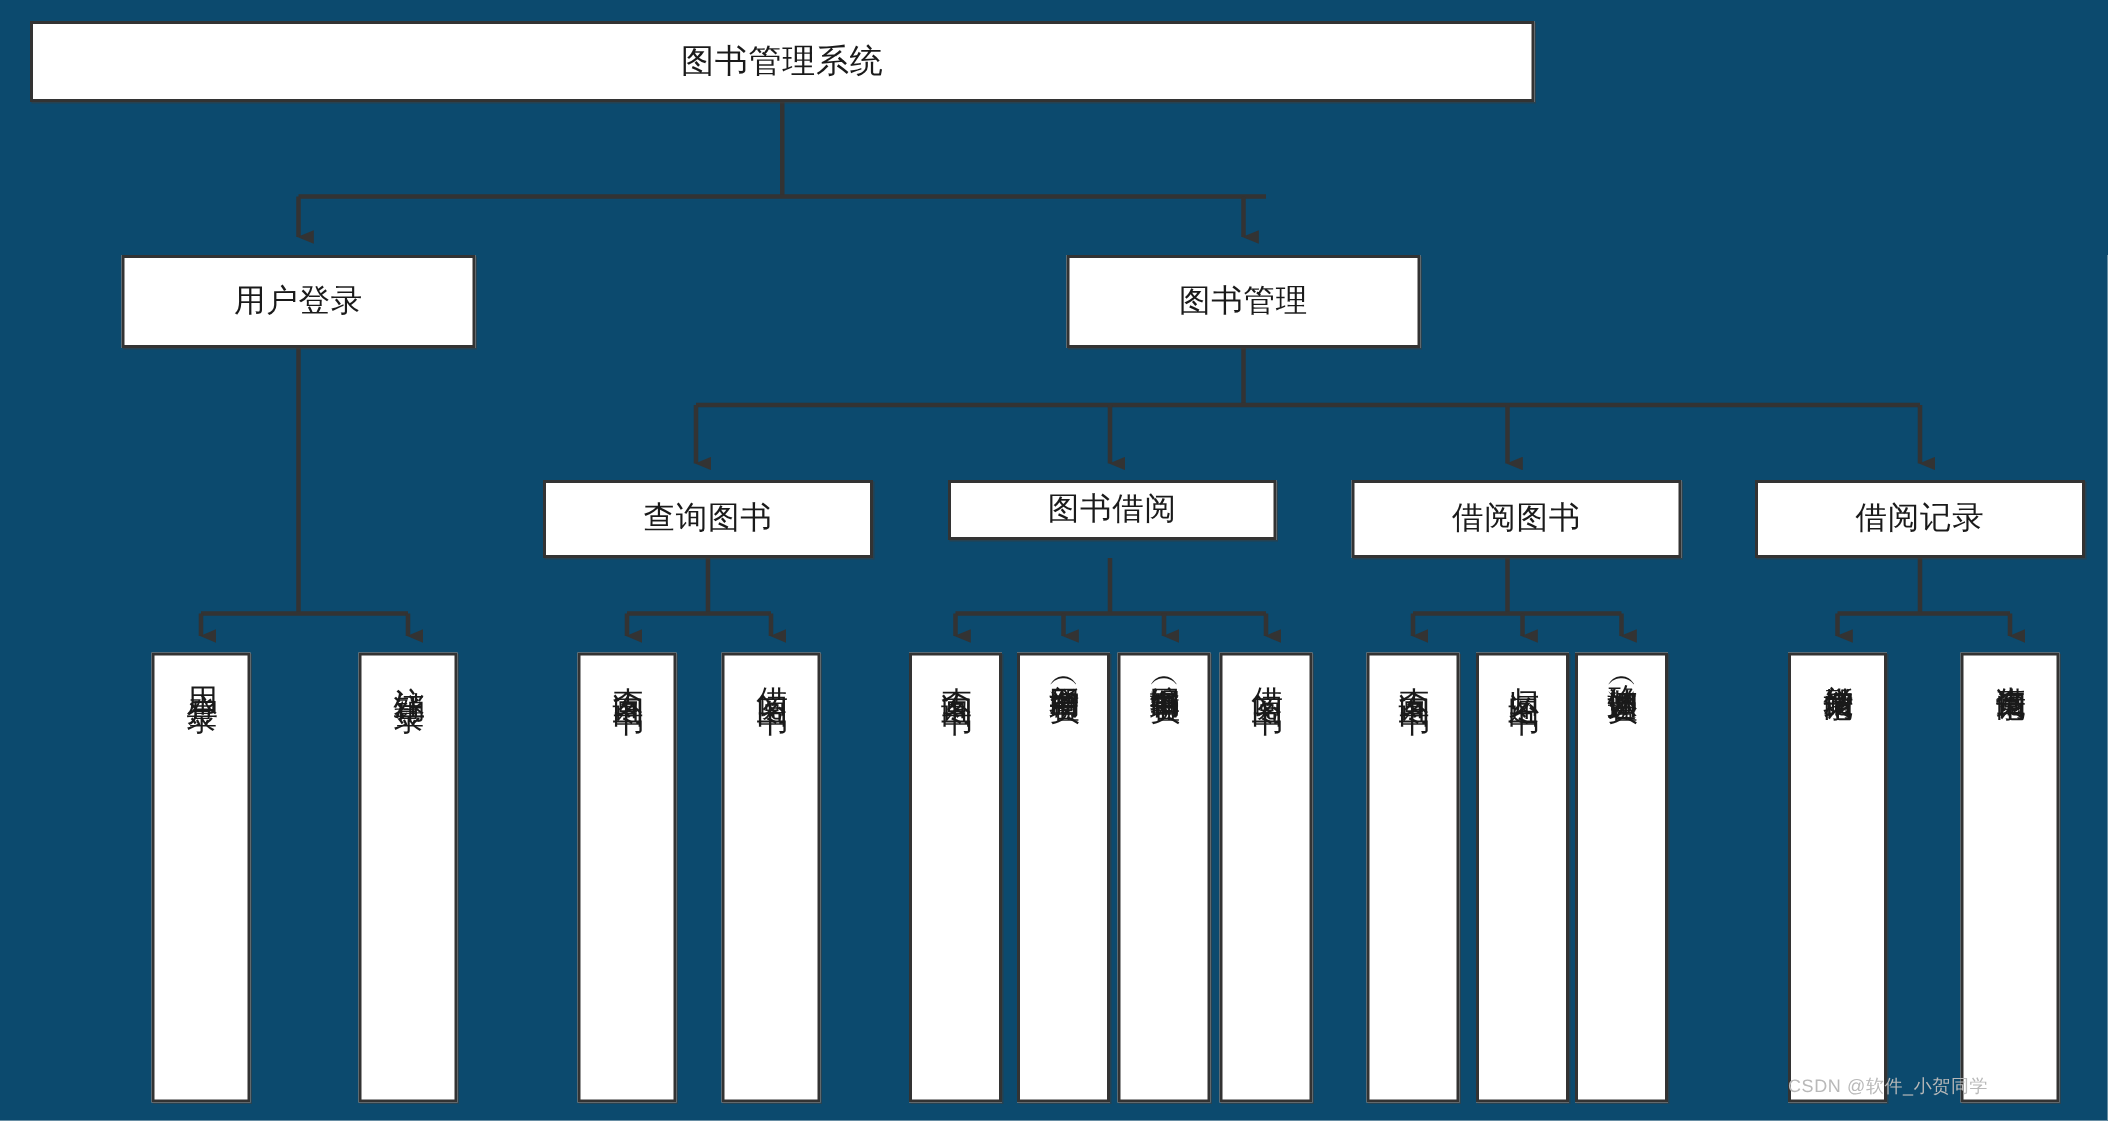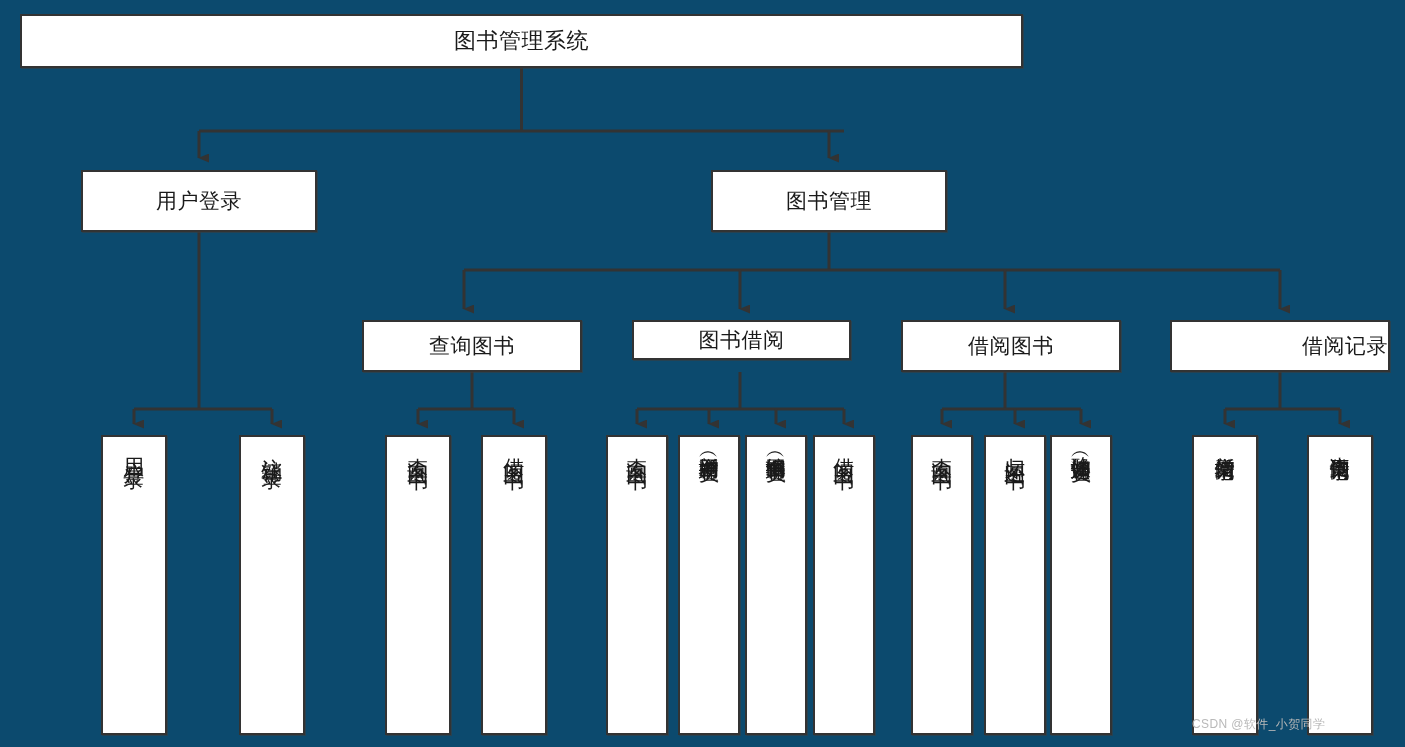--- a/index.html
+++ b/index.html
@@ -146,21 +146,21 @@
 
   <div class="node horiz" style="left:362px; top:320px; width:220px; height:52px;">
     <span class="node-label">查询图书</span>
   </div>
   <div class="node horiz" style="left:632px; top:320px; width:219px; height:40px;">
     <span class="node-label">图书借阅</span>
   </div>
   <div class="node horiz" style="left:901px; top:320px; width:220px; height:52px;">
     <span class="node-label">借阅图书</span>
   </div>
-  <div class="node horiz" style="left:1170px; top:320px; width:220px; height:52px;justify-content:flex-end;">
+  <div class="node horiz" style="left:1170px; top:320px; width:220px; height:52px;">
     <span class="node-label">借阅记录</span>
   </div>
 
   <div class="node vert" style="left:101px; top:435px; width:66px; height:300px;">
     <span class="node-label">用户登录</span>
   </div>
   <div class="node vert" style="left:239px; top:435px; width:66px; height:300px;">
     <span class="node-label">注销登录</span>
   </div>
 

